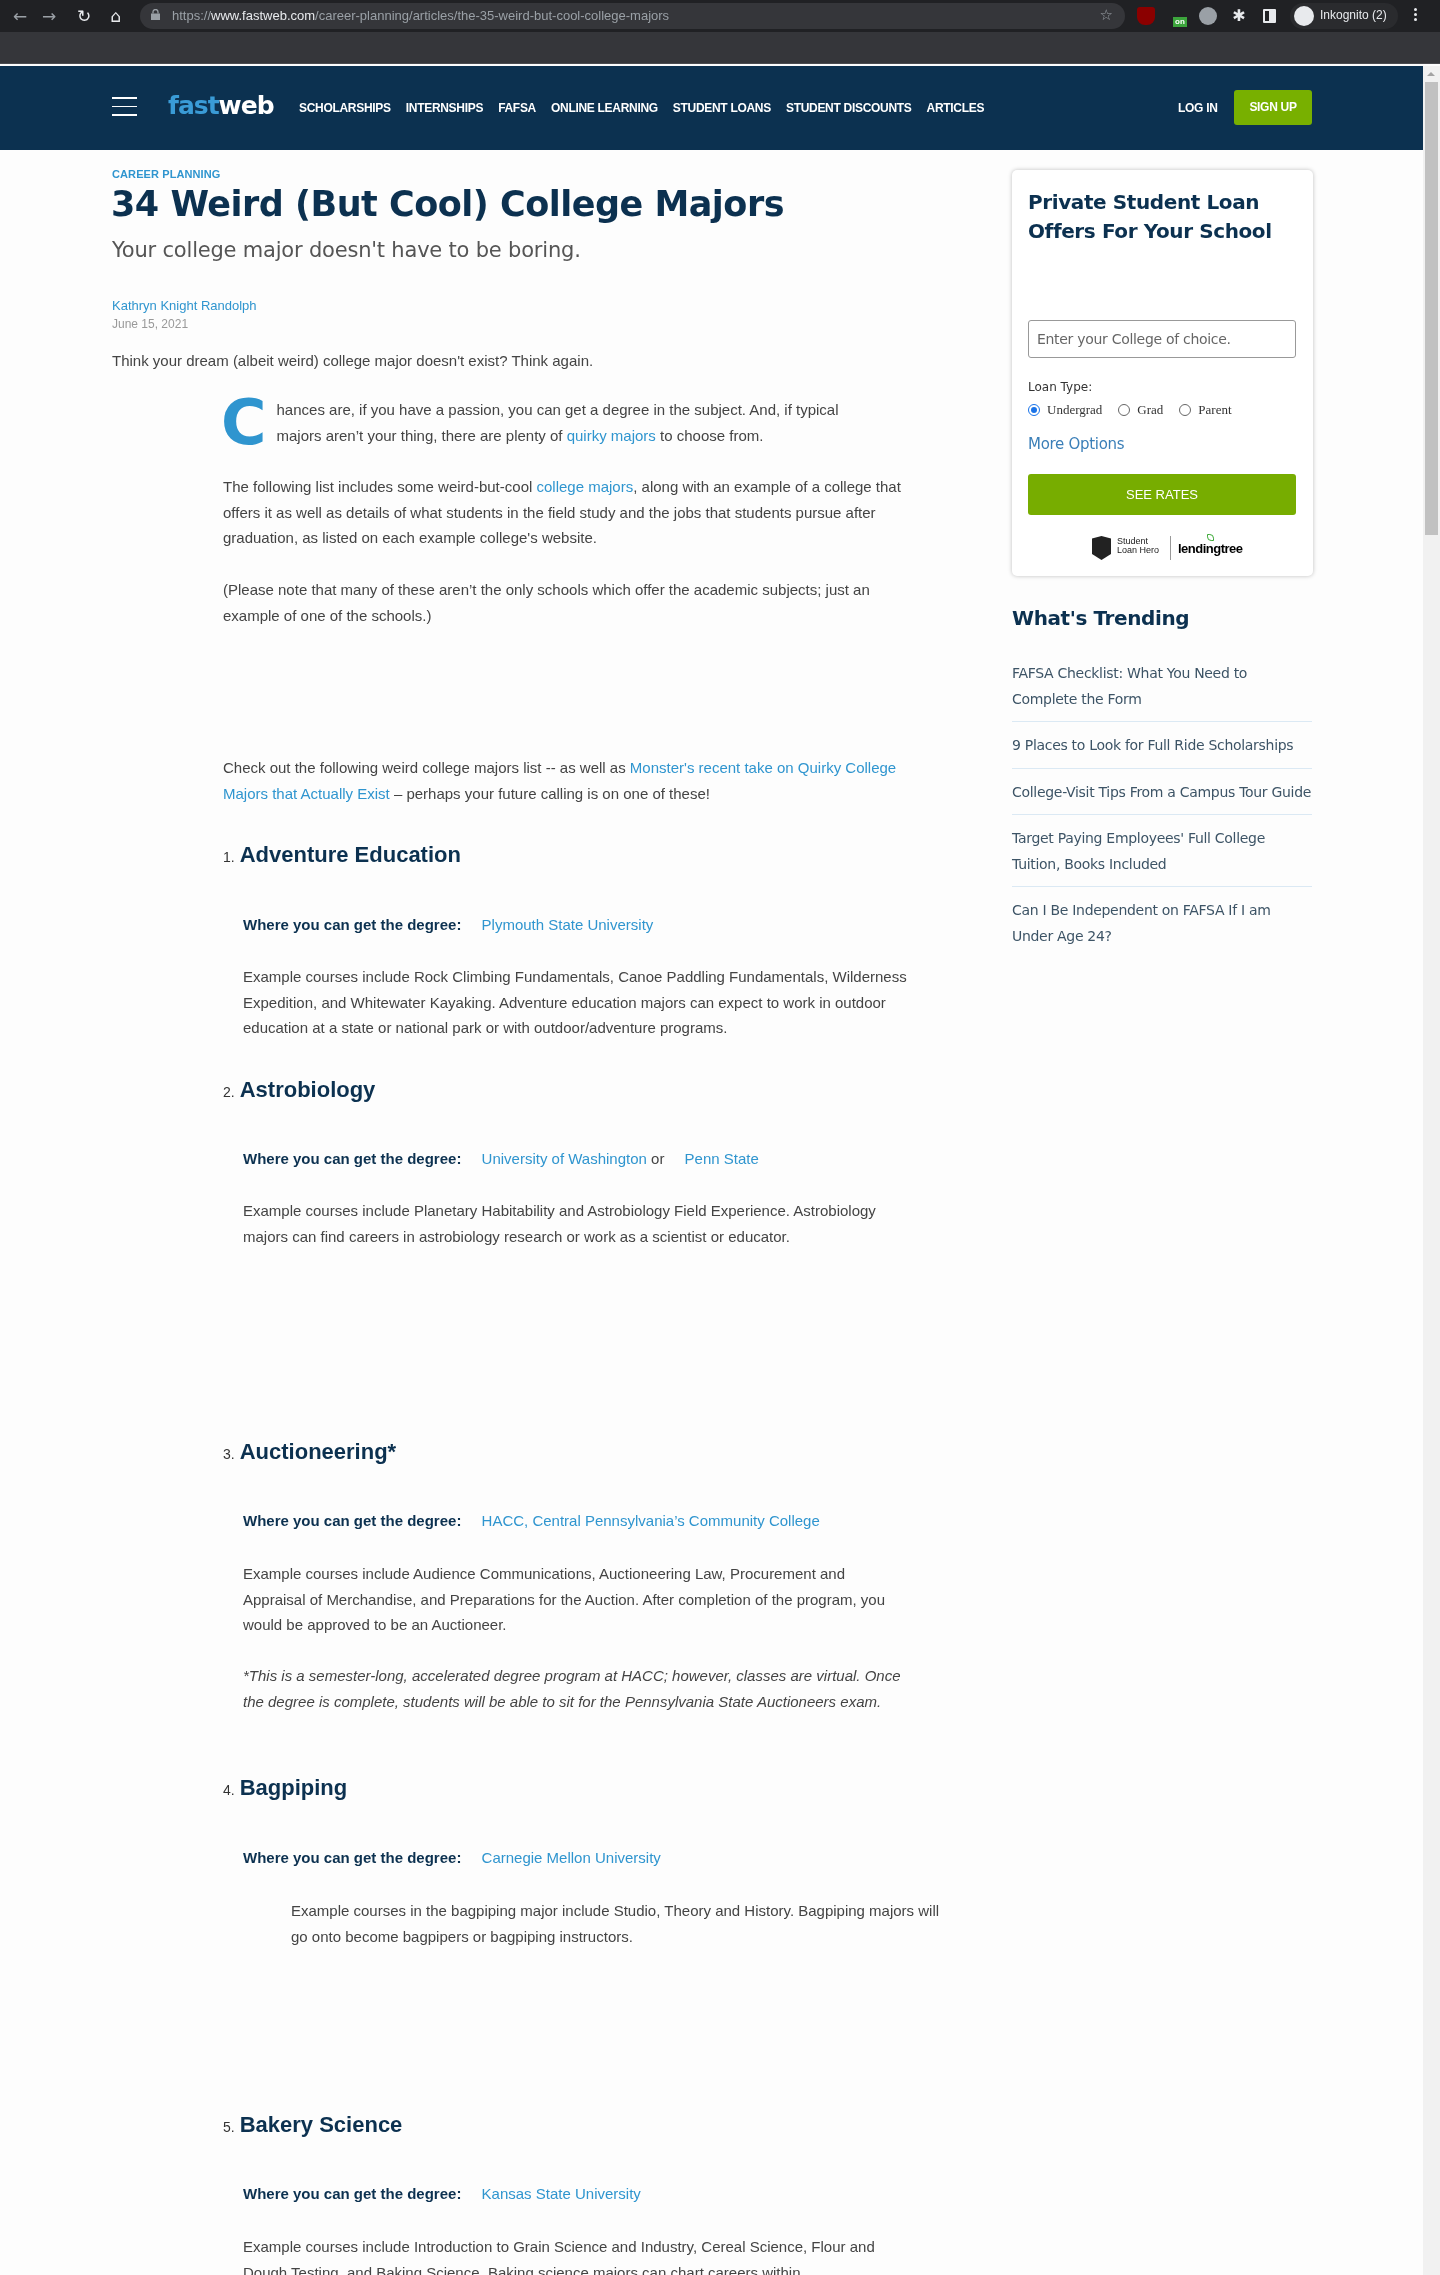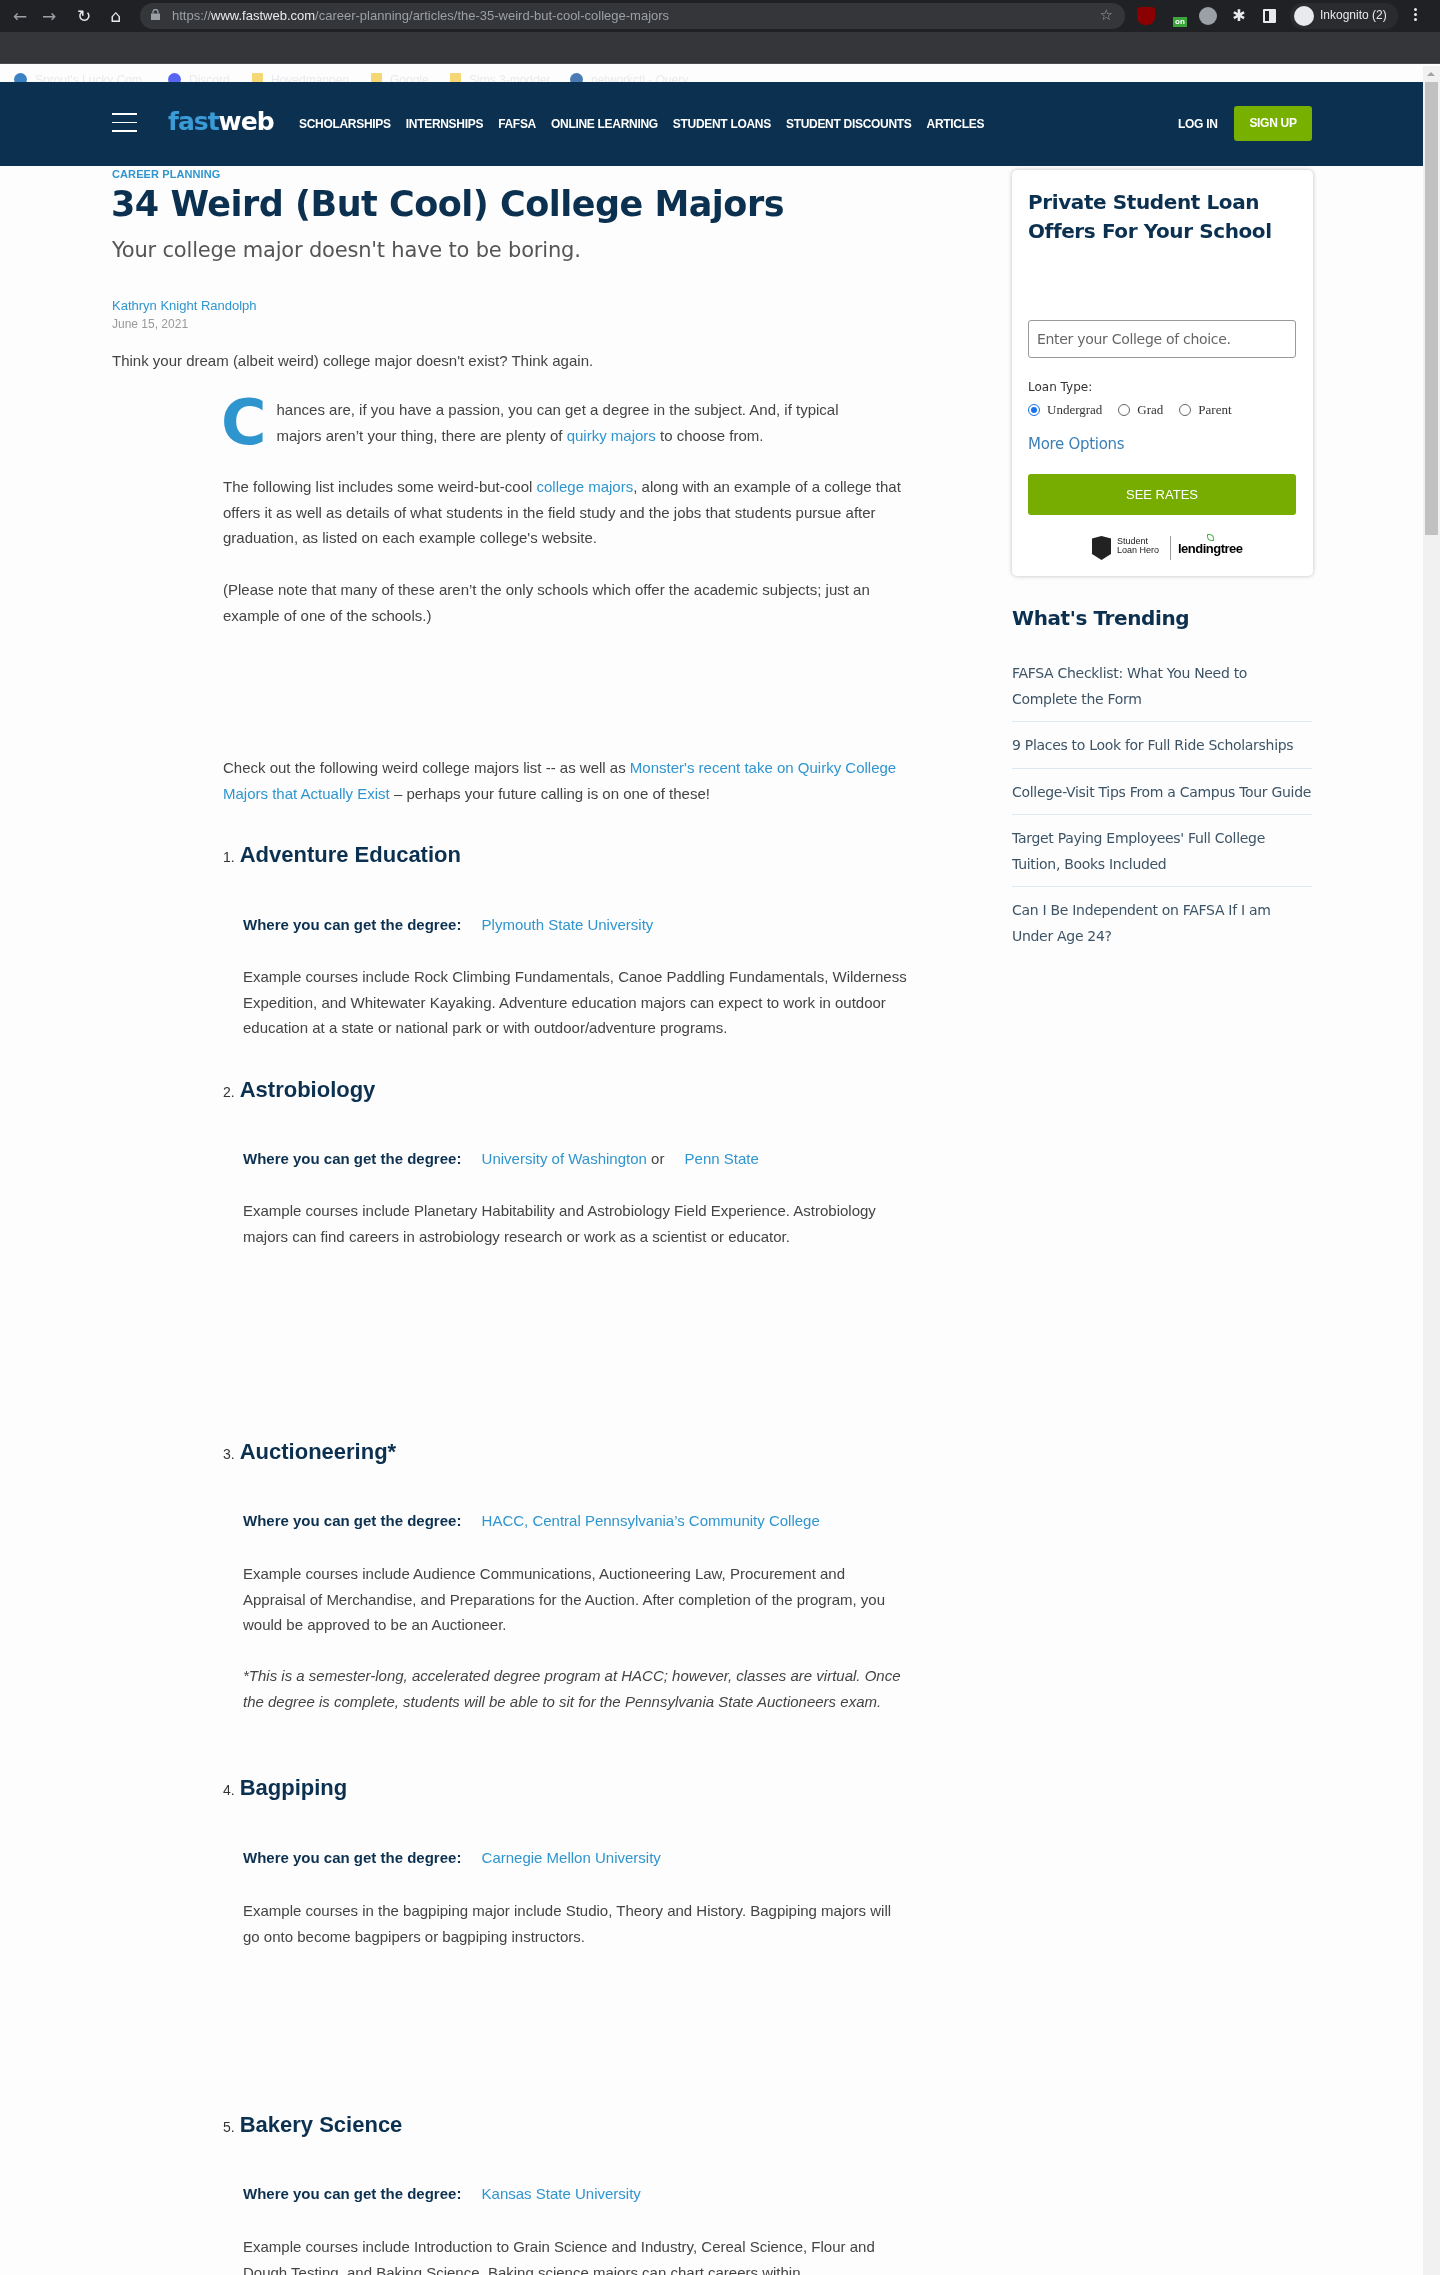--- a/index.html
+++ b/index.html
@@ -19,21 +19,21 @@
   .incognito { position: absolute; left: 1290px; top: 3px; width: 108px; height: 26px; background: #2a2b2e; border-radius: 13px; }
   .incognito .ic { position: absolute; left: 4px; top: 3px; width: 20px; height: 20px; border-radius: 50%; background: #e8eaed; }
   .incognito .txt { position: absolute; left: 30px; top: 5px; font-size: 12px; color: #e8eaed; white-space: nowrap; }
   .kebab { position: absolute; left: 1412px; top: 6px; width: 6px; height: 20px; }
   .kebab i { display: block; width: 3px; height: 3px; background: #e8eaed; border-radius: 50%; margin: 2px auto; }
   .bm { position: absolute; top: 39px; height: 18px; font-size: 12px; color: #e8eaed; white-space: nowrap; line-height: 18px; }
   .bm .bi { display: inline-block; width: 13px; height: 13px; vertical-align: -2px; margin-right: 8px; }
   .folder { background: #f6d776; border-radius: 1px; width: 11px !important; }
 
   
-  .sitenav { position: absolute; left: 0; top: 82px; width: 1423px; height: 84px; background: #0c3150; }
+  .sitenav { position: absolute; left: 0; top: 66px; width: 1423px; height: 84px; background: #0c3150; }
   .hamburger { position: absolute; left: 112px; top: 31px; width: 25px; height: 20px; }
   .hamburger i { display: block; height: 1.5px; background: #fff; margin-bottom: 7px; }
   .logo { position: absolute; left: 168px; top: 25px; font-size: 25px; font-weight: bold; letter-spacing: -1px; font-family: "DejaVu Sans", sans-serif; }
   .logo .fast { color: #3a9bd6; }
   .logo .web { color: #fff; }
   .navlinks { position: absolute; left: 299px; top: 35px; display: flex; gap: 15px; }
   .navlinks a { color: #fff; font-size: 12px; font-weight: bold; text-decoration: none; letter-spacing: -0.3px; white-space: nowrap; font-family: "Liberation Sans", sans-serif; }
   .login { position: absolute; left: 1178px; top: 35px; color: #fff; font-size: 12px; font-weight: bold; letter-spacing: -0.3px; }
   .signup { position: absolute; left: 1234px; top: 24px; width: 78px; height: 35px; background: #78b000; border-radius: 3px; color: #fff; font-size: 12px; font-weight: bold; text-align: center; line-height: 35px; letter-spacing: -0.3px; }
 
@@ -181,21 +181,21 @@
 <div class="where" style="top:1150px;"><b>Where you can get the degree:</b> <a>University of Washington</a><span> or </span><a>Penn State</a></div>
 <div class="desc" style="top:1198px;">Example courses include Planetary Habitability and Astrobiology Field Experience. Astrobiology majors can find careers in astrobiology research or work as a scientist or educator.</div>
 
 <h3 class="major-h" style="top:1439px;"><span class="num">3.</span><span>Auctioneering*</span></h3>
 <div class="where" style="top:1512px;"><b>Where you can get the degree:</b> <a>HACC, Central Pennsylvania’s Community College</a></div>
 <div class="desc" style="top:1561px;">Example courses include Audience Communications, Auctioneering Law, Procurement and Appraisal of Merchandise, and Preparations for the Auction. After completion of the program, you would be approved to be an Auctioneer.</div>
 <div class="desc note" style="top:1663px;">*This is a semester-long, accelerated degree program at HACC; however, classes are virtual. Once the degree is complete, students will be able to sit for the Pennsylvania State Auctioneers exam.</div>
 
 <h3 class="major-h" style="top:1775px;"><span class="num">4.</span><span>Bagpiping</span></h3>
 <div class="where" style="top:1849px;"><b>Where you can get the degree:</b> <a>Carnegie Mellon University</a></div>
-<div class="desc" style="top:1898px;">Example courses in the bagpiping major include Studio, Theory and History. Bagpiping majors will go onto become bagpipers or bagpiping instructors.</div>
+<div class="desc" style="top:1898px;margin-left:48px;">Example courses in the bagpiping major include Studio, Theory and History. Bagpiping majors will go onto become bagpipers or bagpiping instructors.</div>
 
 <h3 class="major-h" style="top:2112px;"><span class="num">5.</span><span>Bakery Science</span></h3>
 <div class="where" style="top:2185px;"><b>Where you can get the degree:</b> <a>Kansas State University</a></div>
 <div class="desc" style="top:2234px;">Example courses include Introduction to Grain Science and Industry, Cereal Science, Flour and Dough Testing, and Baking Science. Baking science majors can chart careers within</div>
 
 <div class="card">
   <div class="card-title">Private Student Loan Offers For Your School</div>
   <input class="card-input" type="text" placeholder="Enter your College of choice." style="">
   <div class="loan-label">Loan Type:</div>
   <div class="radios">

